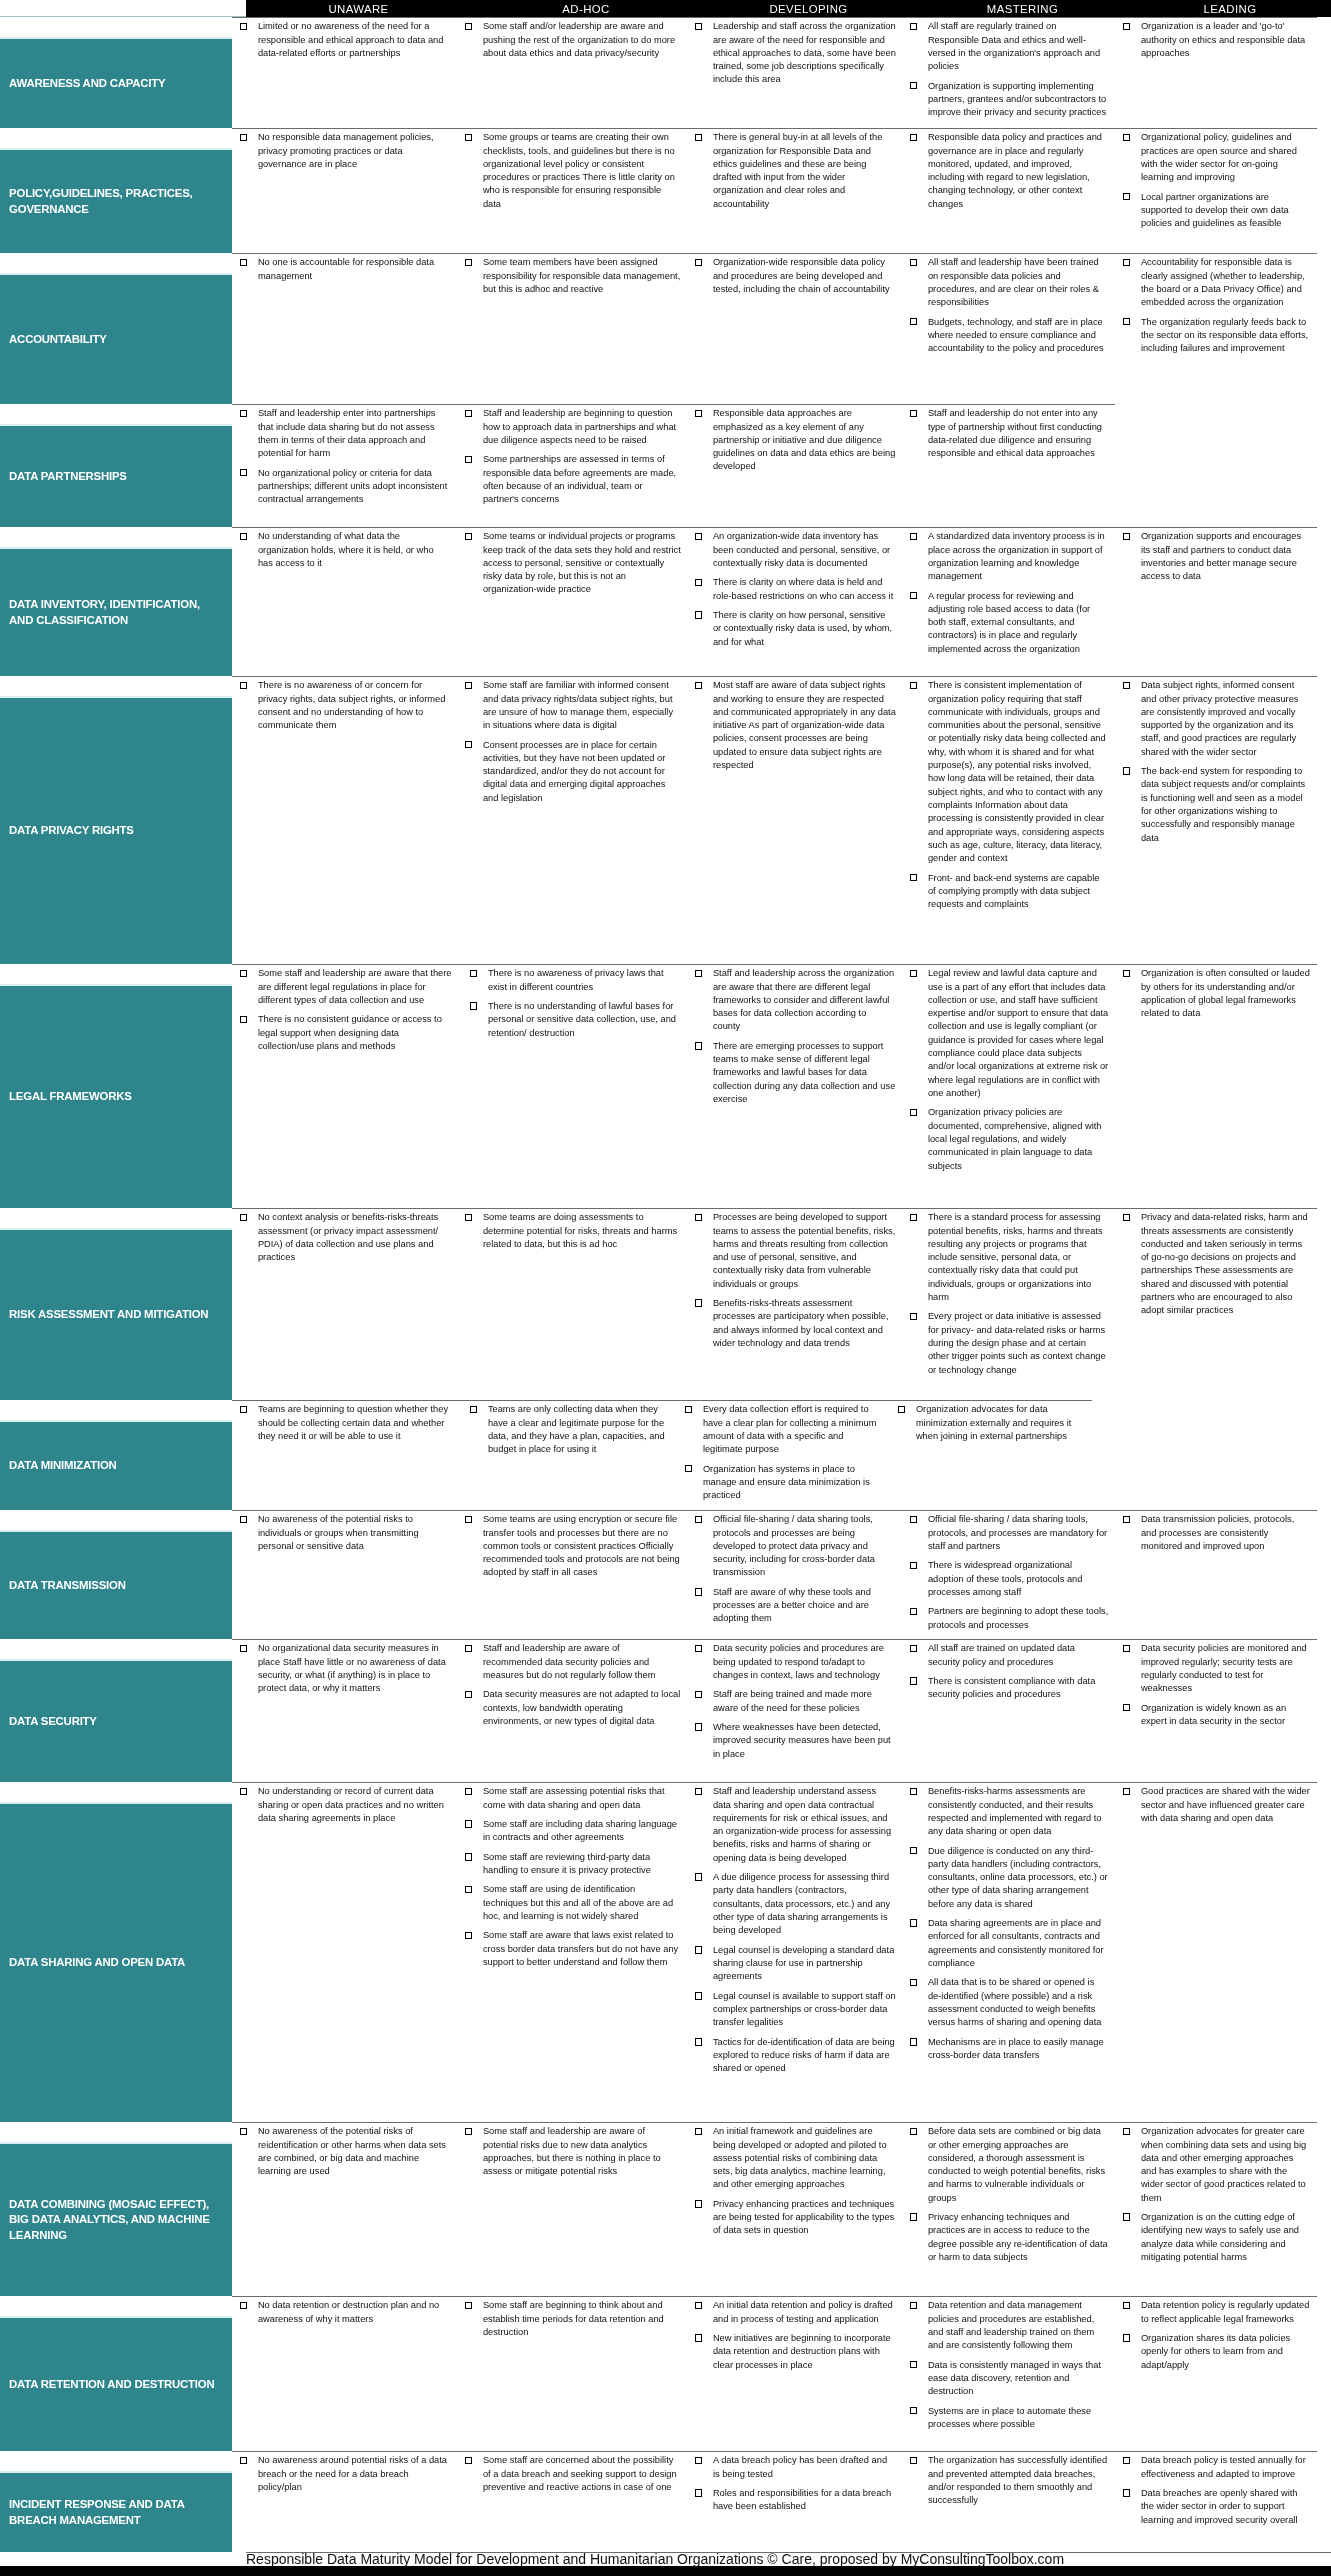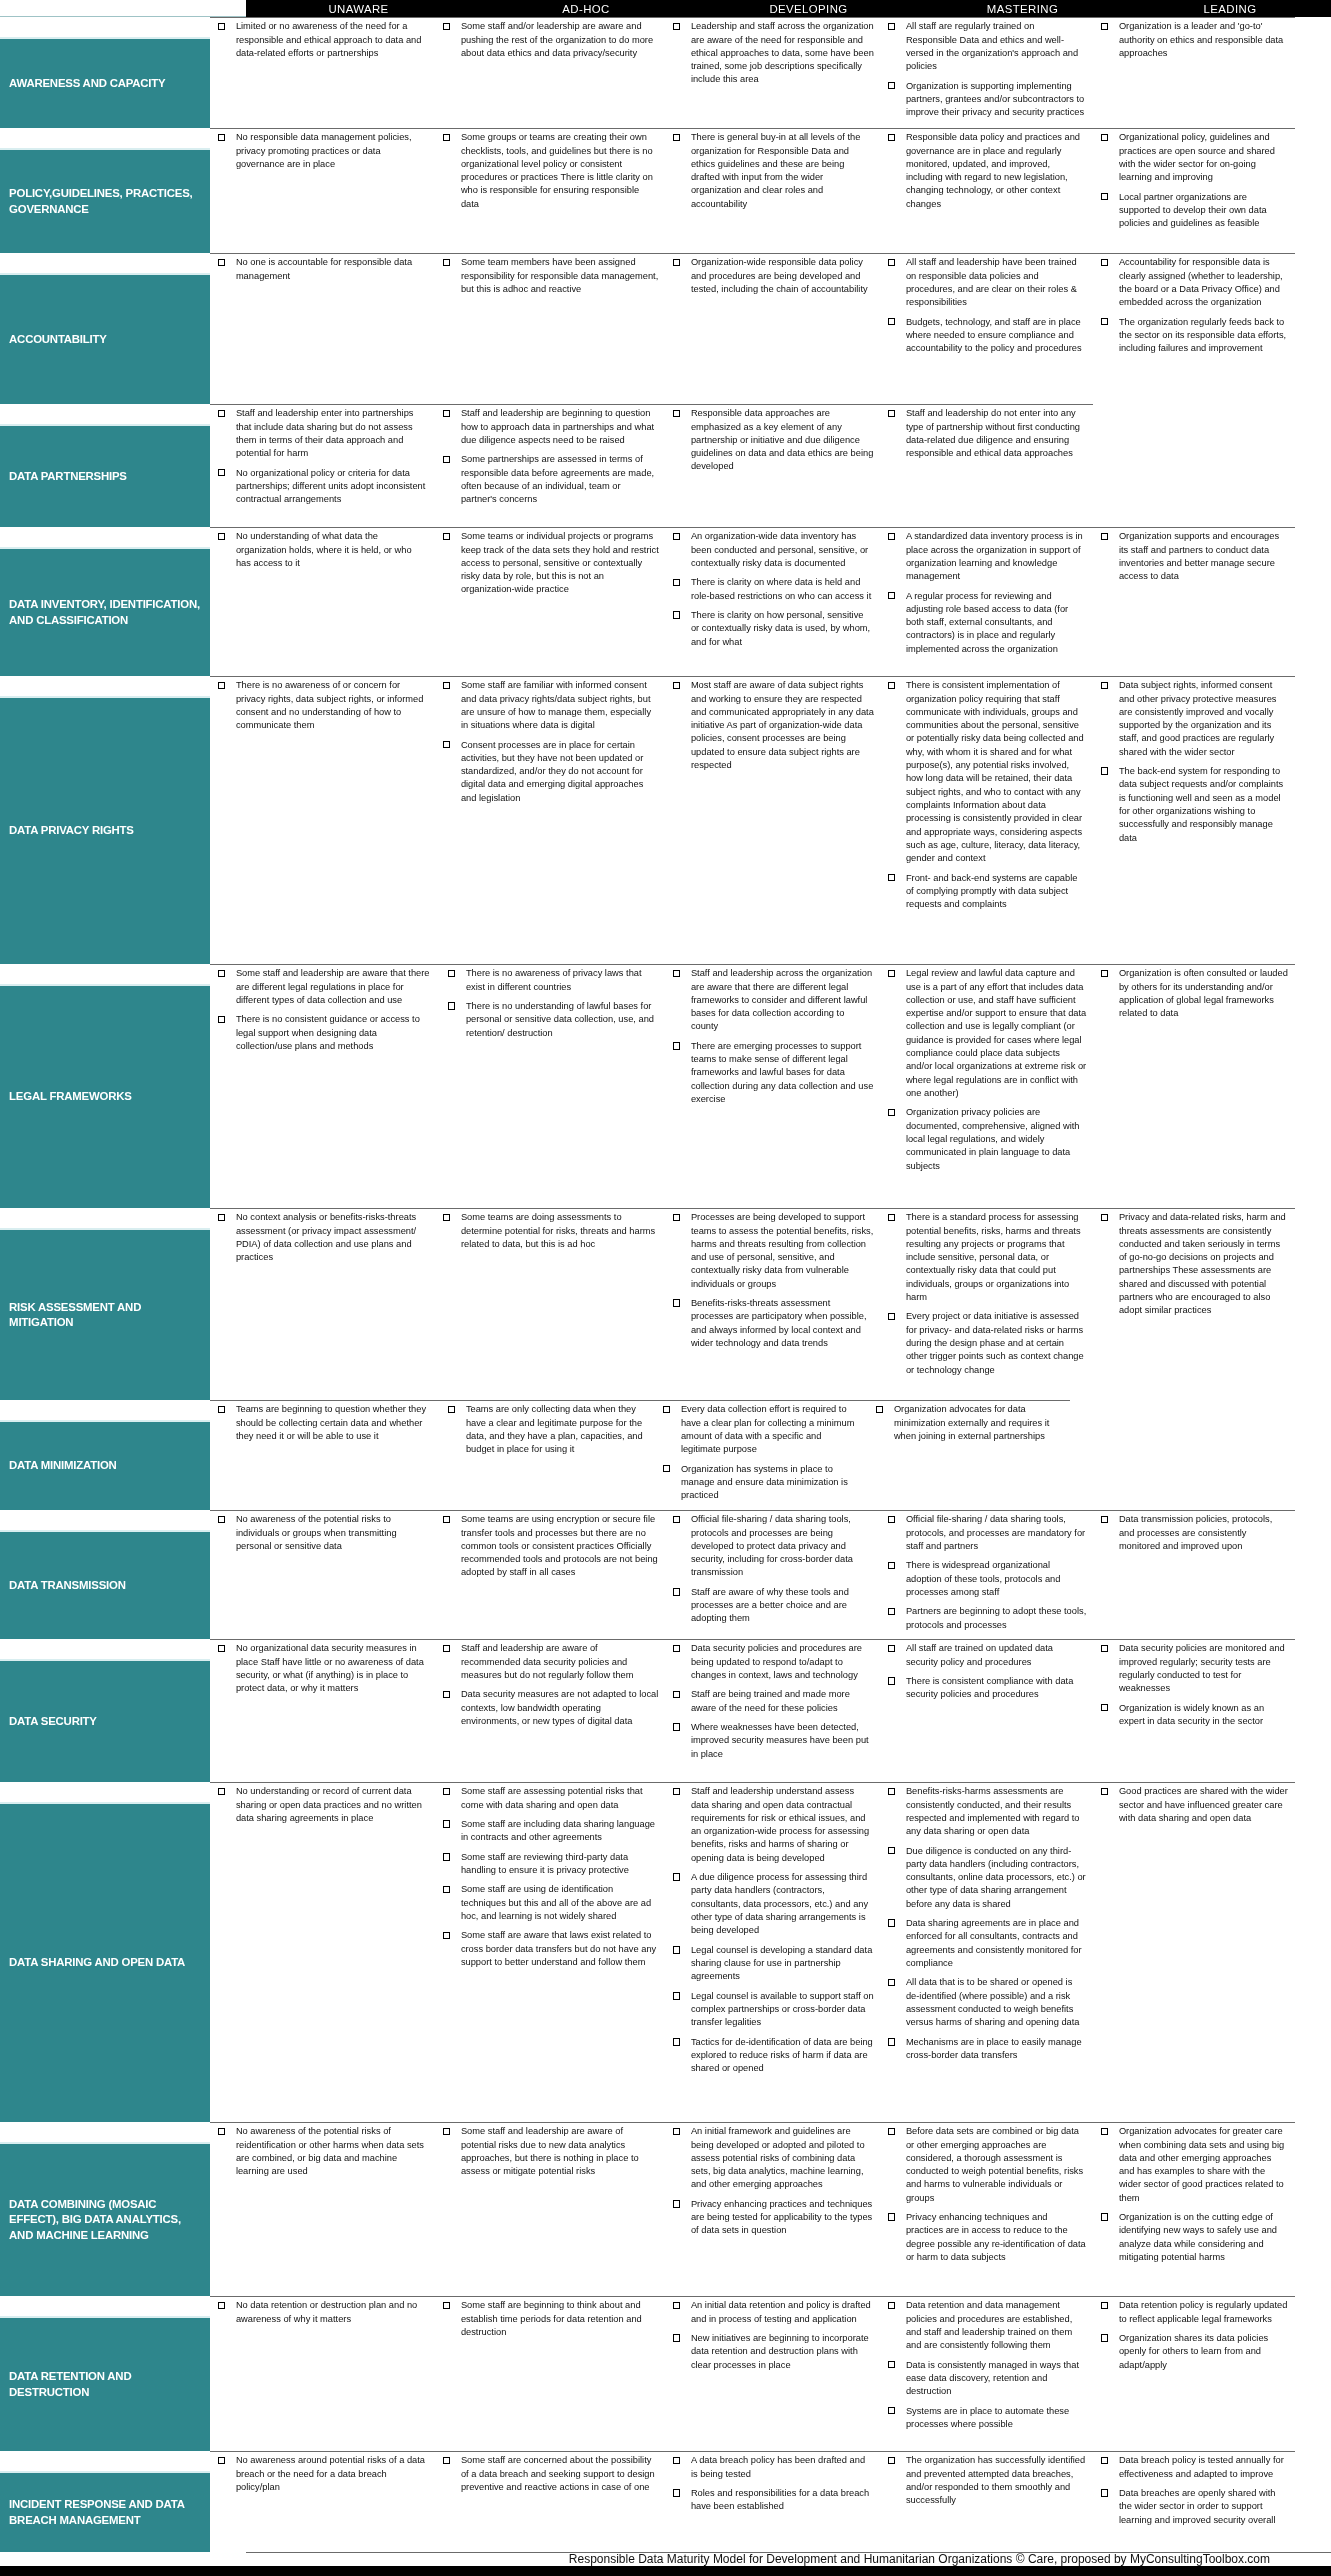--- a/index.html
+++ b/index.html
@@ -3,32 +3,32 @@
 <meta charset="utf-8">
 <style>
   html, body { margin:0; padding:0; background:#000; }
   body { width:1331px; height:2576px; overflow:hidden; font-family:"Liberation Sans", sans-serif; }
   #page { position:relative; width:1331px; background:#fff; }
   .hdr { display:flex; height:17px; }
   .hdr .corner { width:246px; background:#fff; border-bottom:1.5px solid #9fc3c6; box-sizing:border-box; }
   .hdr .lvl { background:#000; color:#fff; font-weight:normal; font-size:11.4px; letter-spacing:0.4px;
               display:flex; align-items:center; justify-content:center; box-sizing:border-box; }
   .row { display:flex; box-sizing:border-box; }
-  .row .label { width:210px; background:#2e868c; color:#fff; font-weight:bold; font-size:11.4px;
+  .row .label { width:232px; background:#2e868c; color:#fff; font-weight:bold; font-size:11.4px;
                 display:flex; align-items:center; padding:0 9.1px; box-sizing:border-box;
                 border-top:2.3px solid #d9eef0; line-height:1.35; text-transform:uppercase; letter-spacing:-0.2px;margin-top:20px; }
   .row .cell { box-sizing:border-box; border-top:1.5px solid #6b6b6b; padding:2.3px 6.1px 1.5px 6.1px; font-size:9.3px; line-height:13.3px; color:#111; }
   .item { display:flex; margin-bottom:6.1px; }
   .item:last-child { margin-bottom:0; }
   .box { flex:0 0 auto; width:7.6px; height:7.6px; border:1.1px solid #000; border-right-width:1.5px; border-bottom-width:1.5px; margin:2.3px 10.7px 0 1.5px; box-sizing:border-box; }
   .txt { flex:1 1 auto; }
   .c0 { width:225px; } .c1 { width:230px; } .c2 { width:215px; } .c3 { width:213px; } .c4 { width:202px; }
   .footer { height:13.7px; display:flex; }
   .footer .fl { width:246px; background:#fff; }
-  .footer .ft { flex:1; border-top:1.5px solid #6b6b6b; text-align:right; font-size:12px; line-height:12.2px; color:#111; padding-right:61px; box-sizing:border-box; }
+  .footer .ft { flex:1; border-top:1.5px solid #6b6b6b; text-align:left; font-size:14px; line-height:12.2px; color:#111; padding-right:80px; box-sizing:border-box; }
   .bottom-black { height:7.6px; background:#000; }
 </style>
 </head>
 <body>
 
 <div id="page">
   <div class="hdr">
     <div class="corner"></div>
     <div class="lvl c0">UNAWARE</div>
     <div class="lvl c1">AD-HOC</div>

